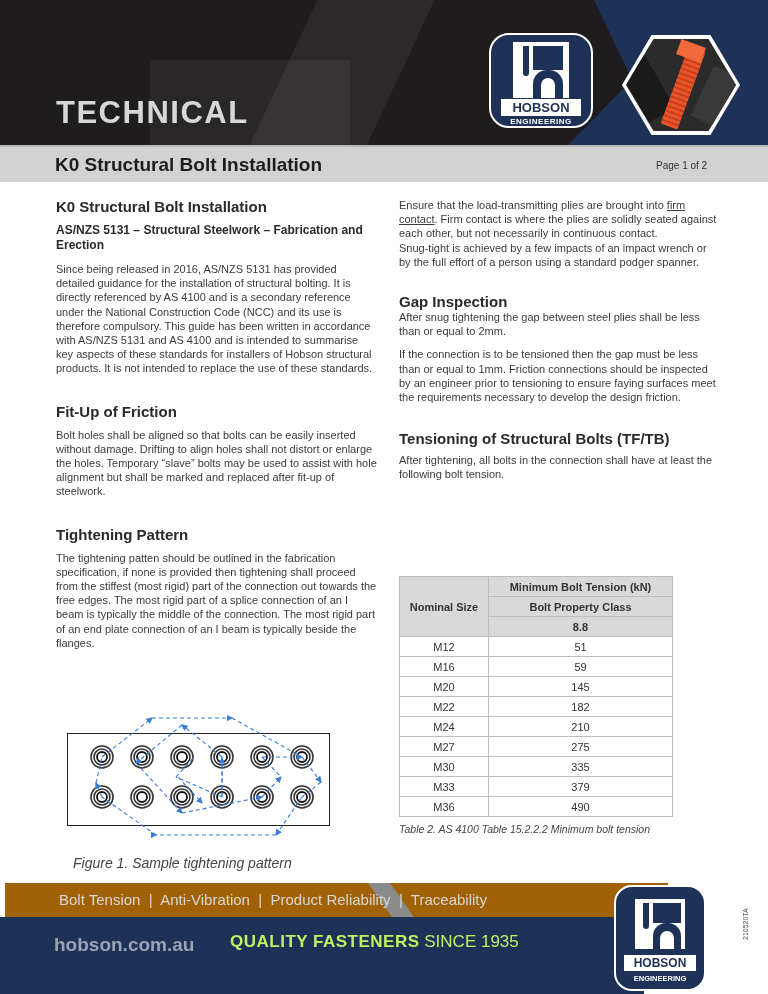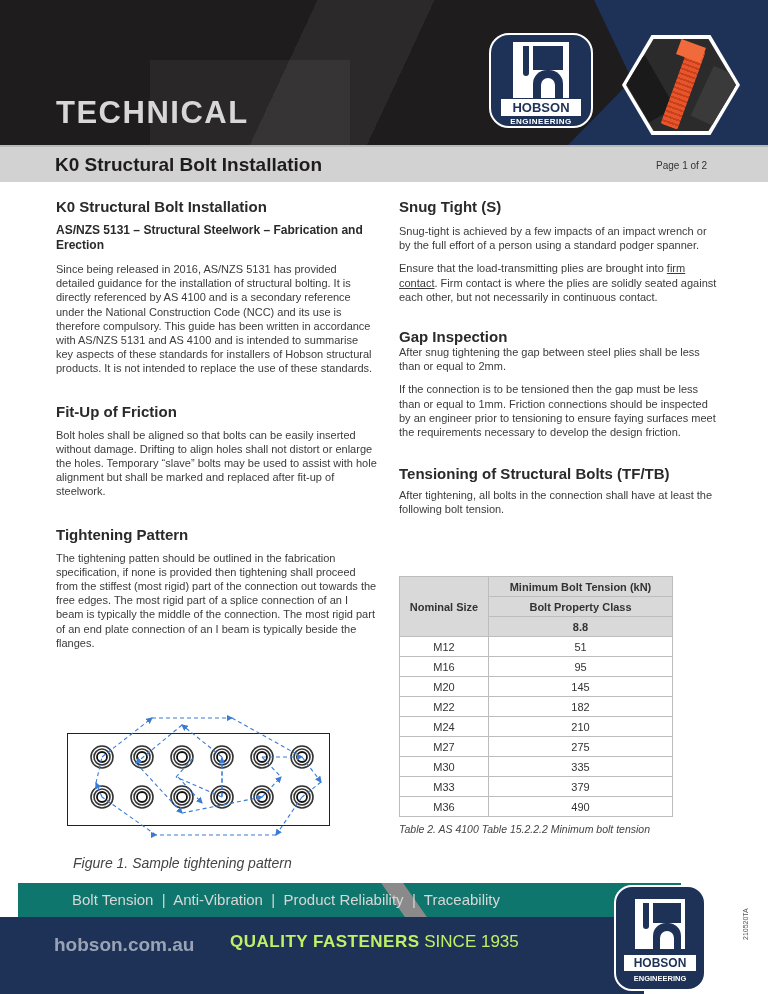--- a/index.html
+++ b/index.html
@@ -55,21 +55,21 @@
 
   
   .tbl { position:absolute; left:399px; top:576px; width:274px; border-collapse:collapse; font-size:11px; }
   .tbl td, .tbl th { border:1px solid #bdbdbd; text-align:center; height:20px; }
   .tbl th { background:#d9d9d9; font-weight:bold; color:#333; }
   .tbl td { color:#333; }
   .tbl .size { width:89px; }
   .tbl-caption { position:absolute; left:399px; top:823px; font-size:10.5px; font-style:italic; color:#444; }
 
   
-  .footer-dark { position:absolute; left:18px; top:883px; width:663px; height:34px; background:#0f766e; }
+  .footer-dark { position:absolute; left:5px; top:883px; width:663px; height:34px; background:#a16207; }
   .footer-dark .gray { position:absolute; left:375px; top:0; width:22px; height:34px; background:#8a8a8a; transform:skewX(35deg); }
   .footer-dark .txt { position:absolute; left:54px; top:8px; font-size:15px; color:#d7d7d7; }
   .footer-blue { position:absolute; left:0; top:917px; width:644px; height:77px; background:#1e3157; }
   .footer-blue .url { position:absolute; left:54px; top:17px; font-size:19px; font-weight:bold; color:#9aa3b5; }
   .footer-blue .qf { position:absolute; left:230px; top:15px; font-size:17px; color:#bef264; }
   .footer-blue .qf b { font-weight:bold; letter-spacing:0.5px; }
   .footer-logo { position:absolute; left:614px; top:885px; width:92px; height:106px; border:2px solid #ffffff; border-radius:18px; background:#1e3157; }
   .footer-logo .mark { position:absolute; left:19px; top:12px; width:50px; height:50px; background:#ffffff; }
   .footer-logo .mark .cut1 { position:absolute; left:8px; top:4px; width:6px; height:26px; background:#1e3157; border-radius:0 0 6px 6px; }
   .footer-logo .mark .cut2 { position:absolute; left:18px; top:4px; width:28px; height:20px; background:#1e3157; }
@@ -175,23 +175,22 @@
       <line x1="100" y1="130" x2="100" y2="130" marker-end="url(#ah)"></line>
       <line x1="100" y1="130" x2="46" y2="92"></line>
       <line x1="46" y1="92" x2="40" y2="78" marker-end="url(#ah)"></line>
       <line x1="40" y1="78" x2="46" y2="52"></line>
     </g>
   </svg>
 </div>
 <div class="fig-caption">Figure 1. Sample tightening pattern</div>
 
 <div class="col col-right">
-  <h2 style="margin-bottom:9px;">Snug Tight (S)</h2>
+  <p><span>Ensure that the load-transmitting plies are brought into </span><span class="u">firm contact</span><span>. Firm contact is where the plies are solidly seated against each other, but not necessarily in continuous contact.</span></p>
   <p style="margin-bottom:9px;">Snug-tight is achieved by a few impacts of an impact wrench or by the full effort of a person using a standard podger spanner.</p>
-  <p><span>Ensure that the load-transmitting plies are brought into </span><span class="u">firm contact</span><span>. Firm contact is where the plies are solidly seated against each other, but not necessarily in continuous contact.</span></p>
 
   <h2 style="margin-top:24px; ">Gap Inspection</h2>
   <p style="margin-bottom:9px;">After snug tightening the gap between steel plies shall be less than or equal to 2mm.</p>
   <p>If the connection is to be tensioned then the gap must be less than or equal to 1mm. Friction connections should be inspected by an engineer prior to tensioning to ensure faying surfaces meet the requirements necessary to develop the design friction.</p>
 
   <h2 style="margin-top:26px; margin-bottom:6px;">Tensioning of Structural Bolts (TF/TB)</h2>
   <p>After tightening, all bolts in the connection shall have at least the following bolt tension.</p>
 </div>
 
 <table class="tbl">
@@ -205,21 +204,21 @@
       </tr>
   <tr>
         <th>8.8</th>
       </tr>
   <tr>
         <td>M12</td>
         <td>51</td>
       </tr>
   <tr>
         <td>M16</td>
-        <td>95</td>
+        <td>59</td>
       </tr>
   <tr>
         <td>M20</td>
         <td>145</td>
       </tr>
   <tr>
         <td>M22</td>
         <td>182</td>
       </tr>
   <tr>

